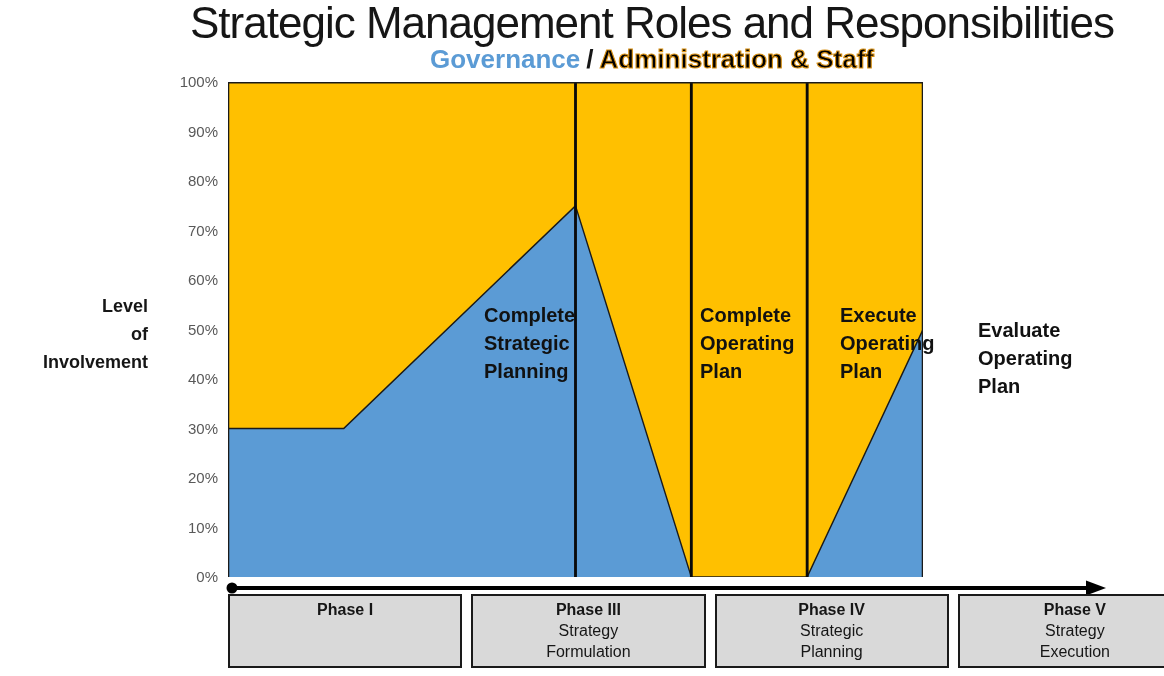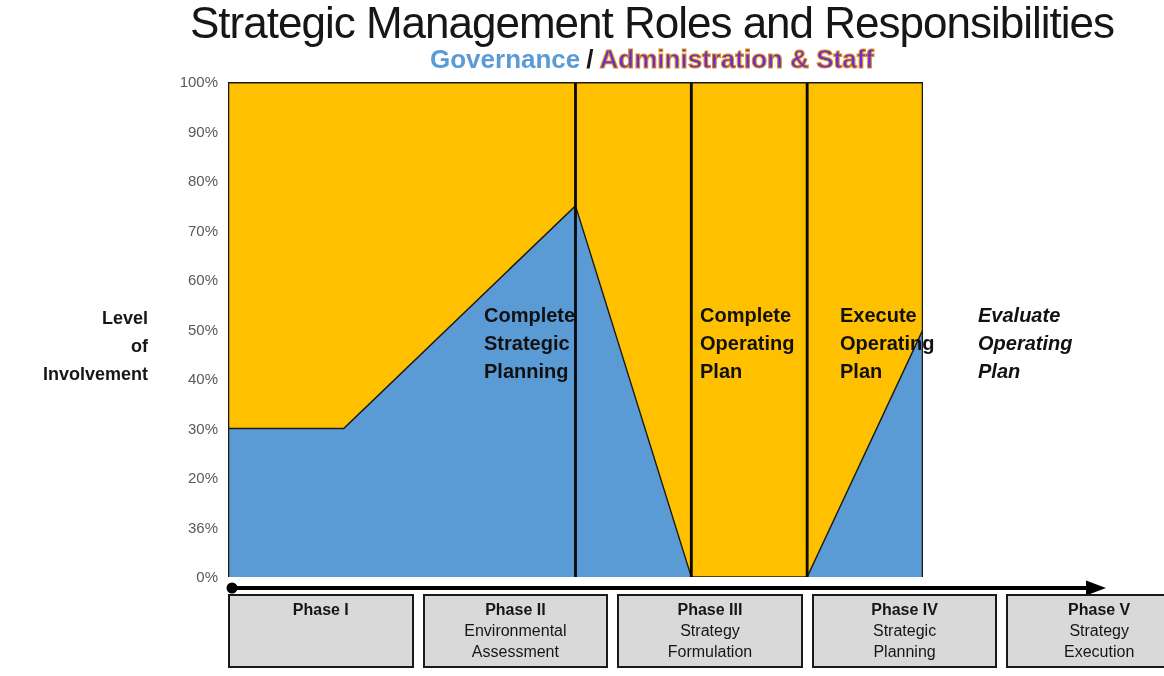--- a/index.html
+++ b/index.html
@@ -13,44 +13,44 @@
   .title{
     position:absolute;top:-2px;left:140px;width:1024px;text-align:center;
     font-size:44px;font-weight:400;letter-spacing:-1px;color:#161616;
   }
   .subtitle{
     position:absolute;top:44px;left:140px;width:1024px;text-align:center;
     font-size:26px;font-weight:bold;
   }
   .subtitle .gov{color:#5B9BD5;margin-top:15px;}
   .subtitle .sep{color:#161616;margin:0 6px;}
-  .subtitle .adm{color:#6d28d9;-webkit-text-stroke:1.1px #D99114;}
+  .subtitle .adm{color:#000000;-webkit-text-stroke:1.1px #D99114;}
 
   
   .ylabel{
-    position:absolute;left:0;top:304px;width:148px;text-align:right;
+    position:absolute;left:0;top:292px;width:148px;text-align:right;
     font-size:18px;font-weight:bold;line-height:28px;color:#161616;
   }
   .yticks{
     position:absolute;left:120px;top:73px;width:98px;height:513px;
     display:flex;flex-direction:column;justify-content:space-between;align-items:flex-end;
     font-size:15px;color:#595959;
   }
   .yticks span{line-height:18px;}
 
   
   .plot{position:absolute;left:228px;top:82px;width:695px;height:495px;}
   .plot svg{position:absolute;left:0;top:0;width:100%;height:100%;display:block;}
   .annotation{
     position:absolute;font-size:20px;font-weight:bold;line-height:28px;color:#111;
   }
   .ann-0{left:256px;top:219px;}
   .ann-1{left:472px;top:219px;}
   .ann-2{left:612px;top:219px;}
-  .ann-3{left:750px;top:219px;font-style:italic;}
+  .ann-3{left:750px;top:234px;}
 
   
   .xarrow{position:absolute;left:214px;top:577px;width:900px;height:24px;}
 
   
   .phases{
     position:absolute;left:228px;top:594px;width:964px;height:74px;
     display:flex;gap:9px;
   }
   .phase-box{
@@ -75,21 +75,21 @@
 <div class="yticks">
   <span>100%</span>
   <span>90%</span>
   <span>80%</span>
   <span>70%</span>
   <span>60%</span>
   <span>50%</span>
   <span>40%</span>
   <span>30%</span>
   <span>20%</span>
-  <span>36%</span>
+  <span>10%</span>
   <span>0%</span>
 </div>
 
 <div class="plot">
   <svg viewBox="0 0 875 495" preserveAspectRatio="none">
     <rect x="0" y="0" width="875" height="495" fill="#FFC000"></rect>
     <polygon stroke="none" fill="#5B9BD5" points="0,495 0,346.5 145.83333333333331,346.5 437.5,123.75 583.3333333333333,495 729.1666666666667,495 875,247.5 875,495"></polygon>
     <polyline fill="none" stroke="#1a1a1a" stroke-width="1.7" points="0,346.5 145.83333333333331,346.5 437.5,123.75 583.3333333333333,495 729.1666666666667,495 875,247.5"></polyline>
     <g stroke="#0a0a0a" stroke-width="3.6">
         <line x1="437.5" x2="437.5" y1="0" y2="495"></line>
@@ -116,25 +116,20 @@
   <circle cx="18" cy="11" r="5.5" fill="#000"></circle>
   <line x1="18" y1="11" x2="874" y2="11" stroke="#000" stroke-width="4"></line>
   <polygon points="872,3.5 892,11 872,18.5" fill="#000"></polygon>
 </svg>
 
 <div class="phases">
   <div class="phase-box">
     <div class="ph-title">Phase I</div>
   </div>
   <div class="phase-box">
-    <div class="ph-title">Phase II</div>
-    <div class="prelines">Environmental
-Assessment</div>
-  </div>
-  <div class="phase-box">
     <div class="ph-title">Phase III</div>
     <div class="prelines">Strategy
 Formulation</div>
   </div>
   <div class="phase-box">
     <div class="ph-title">Phase IV</div>
     <div class="prelines">Strategic
 Planning</div>
   </div>
   <div class="phase-box">

